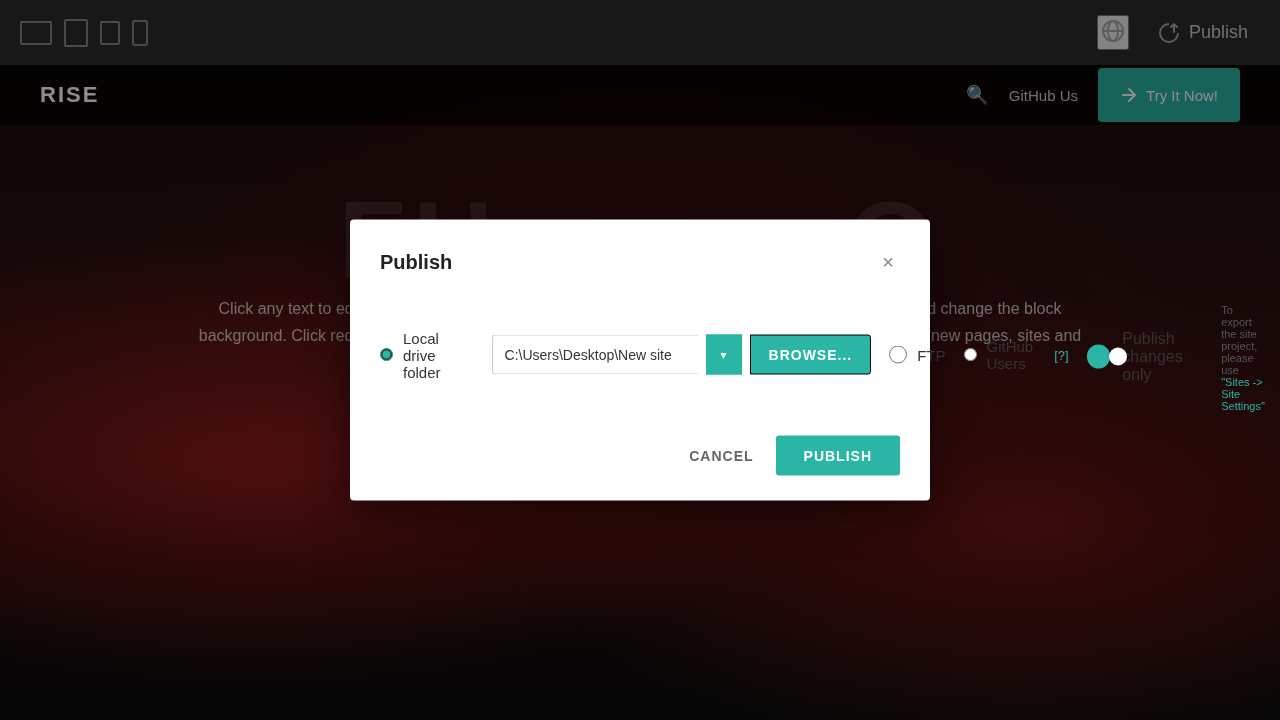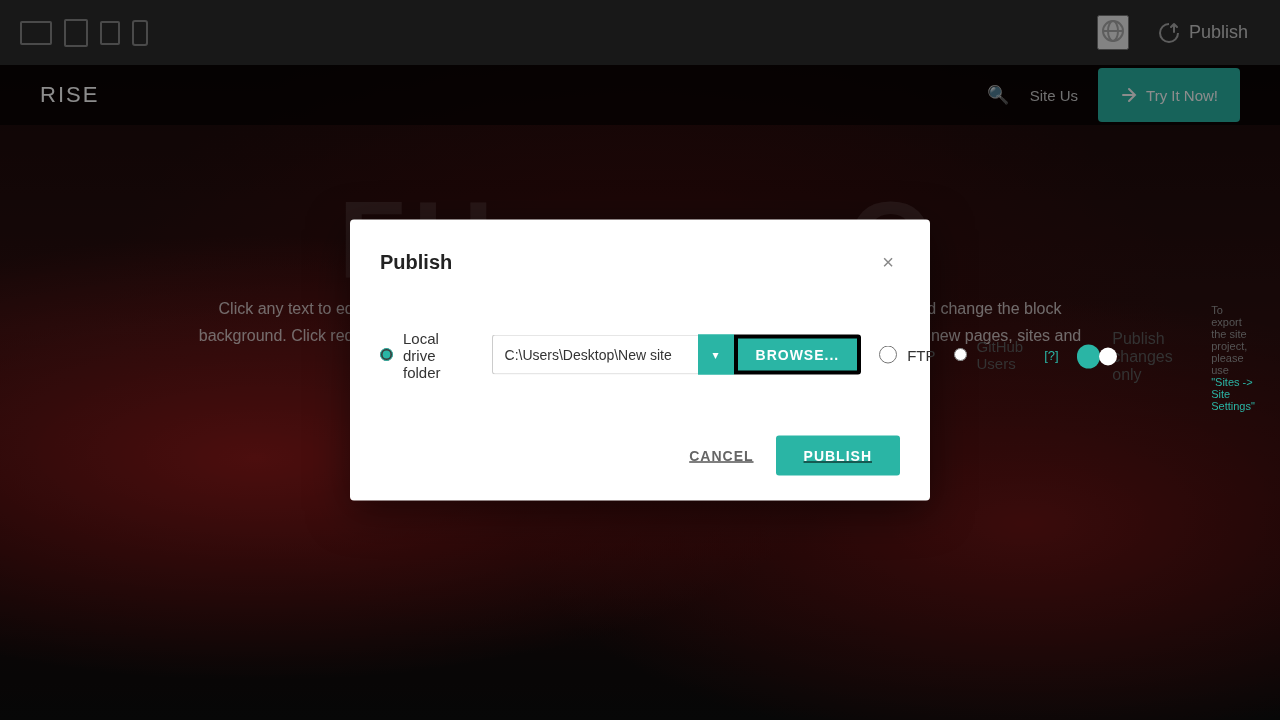--- a/index.html
+++ b/index.html
@@ -101,21 +101,21 @@
       background: rgba(0,0,0,0.6);
       display: flex;
       align-items: center;
       justify-content: space-between;
       padding: 0 40px;
     }
 
     .site-logo {
       color: #fff;
       font-size: 22px;
-      font-weight: normal;
+      font-weight: bold;
       letter-spacing: 2px;
       text-align: right;
     }
 
     .site-nav-right {
       display: flex;
       align-items: center;
       gap: 20px;
     }
 
@@ -262,21 +262,21 @@
 
     .radio-label {
       font-size: 15px;
       color: #333;
     }
 
     
     .path-input-row {
       display: flex;
       align-items: center;
-      gap: 0;
+      gap: 8px;
       margin-left: 28px;
     }
 
     .path-input {
       flex: 1;
       height: 40px;
       border: 1px solid #ccc;
       border-right: none;
       padding: 0 12px;
       font-size: 14px;
@@ -294,21 +294,21 @@
       cursor: pointer;
       display: flex;
       align-items: center;
       justify-content: center;
       font-size: 12px;
     }
 
     .browse-btn {
       height: 40px;
       background: #2ab5a5;
-      border: 4px solid #000000;
+      border: 1px solid #000000;
       color: #fff;
       padding: 0 18px;
       font-size: 14px;
       font-weight: 600;
       cursor: pointer;
       border-radius: 0 3px 3px 0;
       letter-spacing: 1px;
     }
 
     
@@ -376,21 +376,20 @@
       text-decoration: none;
     }
 
     
     .dialog-footer {
       display: flex;
       align-items: center;
       justify-content: flex-end;
       gap: 14px;
       margin-top: 24px;
-      text-decoration: underline;
     }
 
     .cancel-btn {
       background: none;
       border: none;
       color: #666;
       font-size: 14px;
       font-weight: 600;
       letter-spacing: 1px;
       cursor: pointer;
@@ -457,21 +456,21 @@
     </div>
   </div>
 
   <div class="site-content">
     <div class="mountain-bg"></div>
 
     <div class="site-nav">
       <span class="site-logo">RISE</span>
       <div class="site-nav-right">
         <span class="search-icon-nav">🔍</span>
-        <a class="about-link">Site Us</a>
+        <a class="about-link">GitHub Us</a>
         <button class="try-it-btn">
           <svg width="18" height="18" viewBox="0 0 18 18" fill="none">
               <path d="M3 9h12M9 3l6 6-6 6" stroke="#fff" stroke-width="2" stroke-linecap="round"></path>
             </svg>
           <span>Try It Now!</span>
         </button>
       </div>
     </div>
 
     <div class="hero-section">

